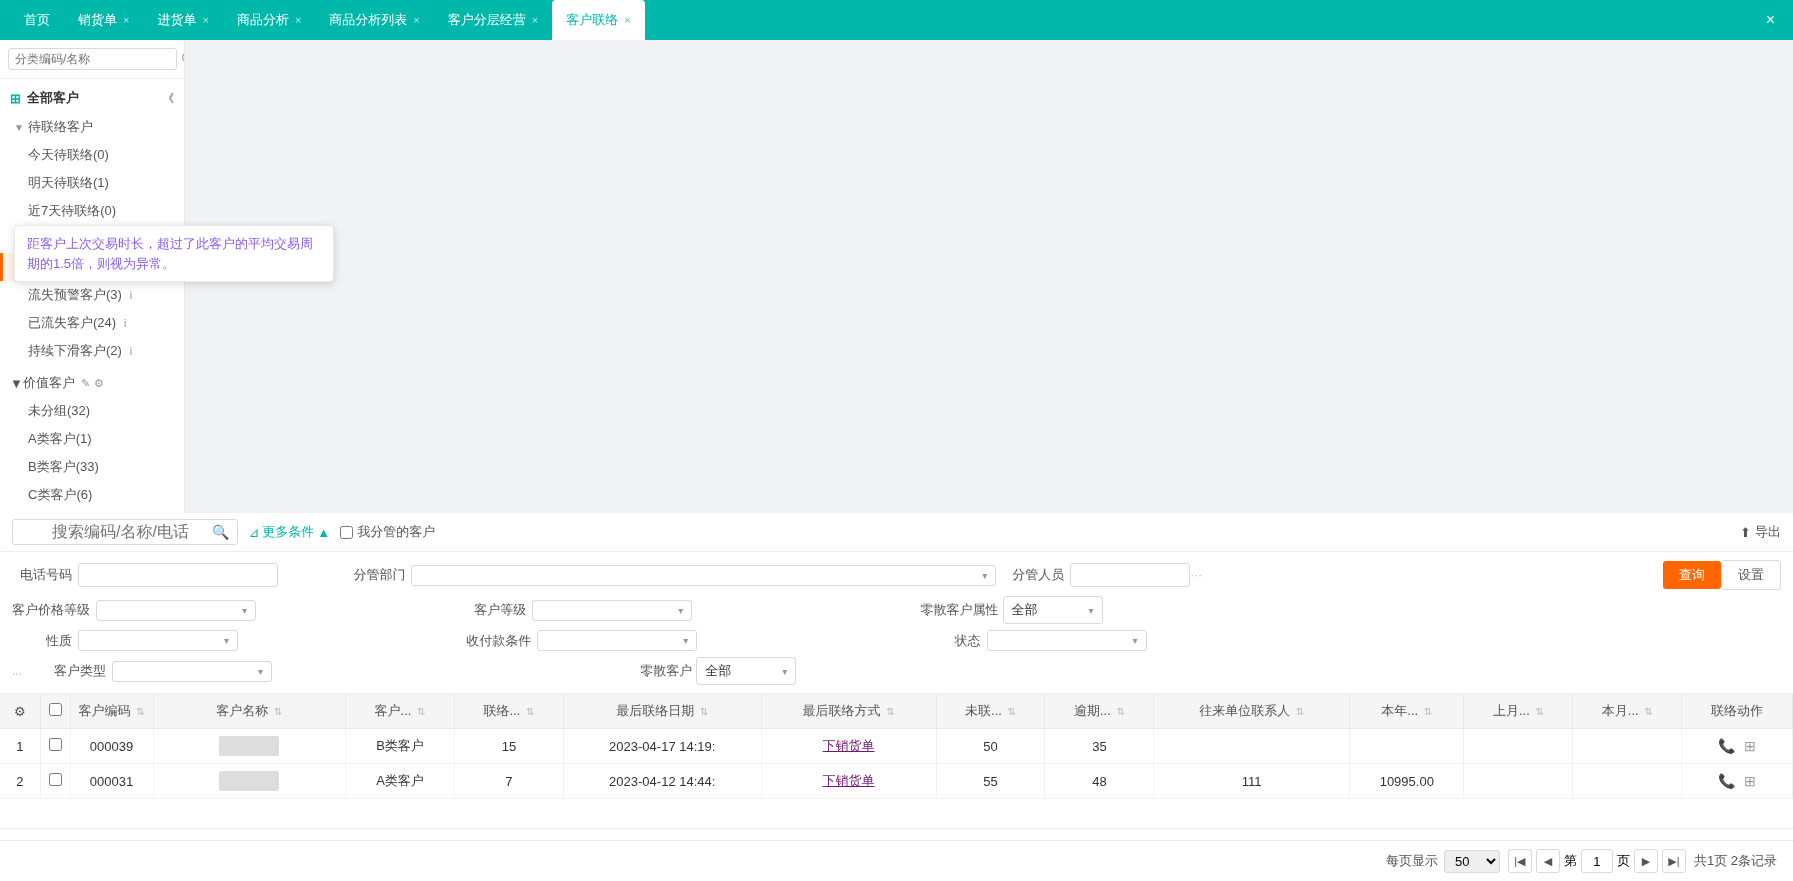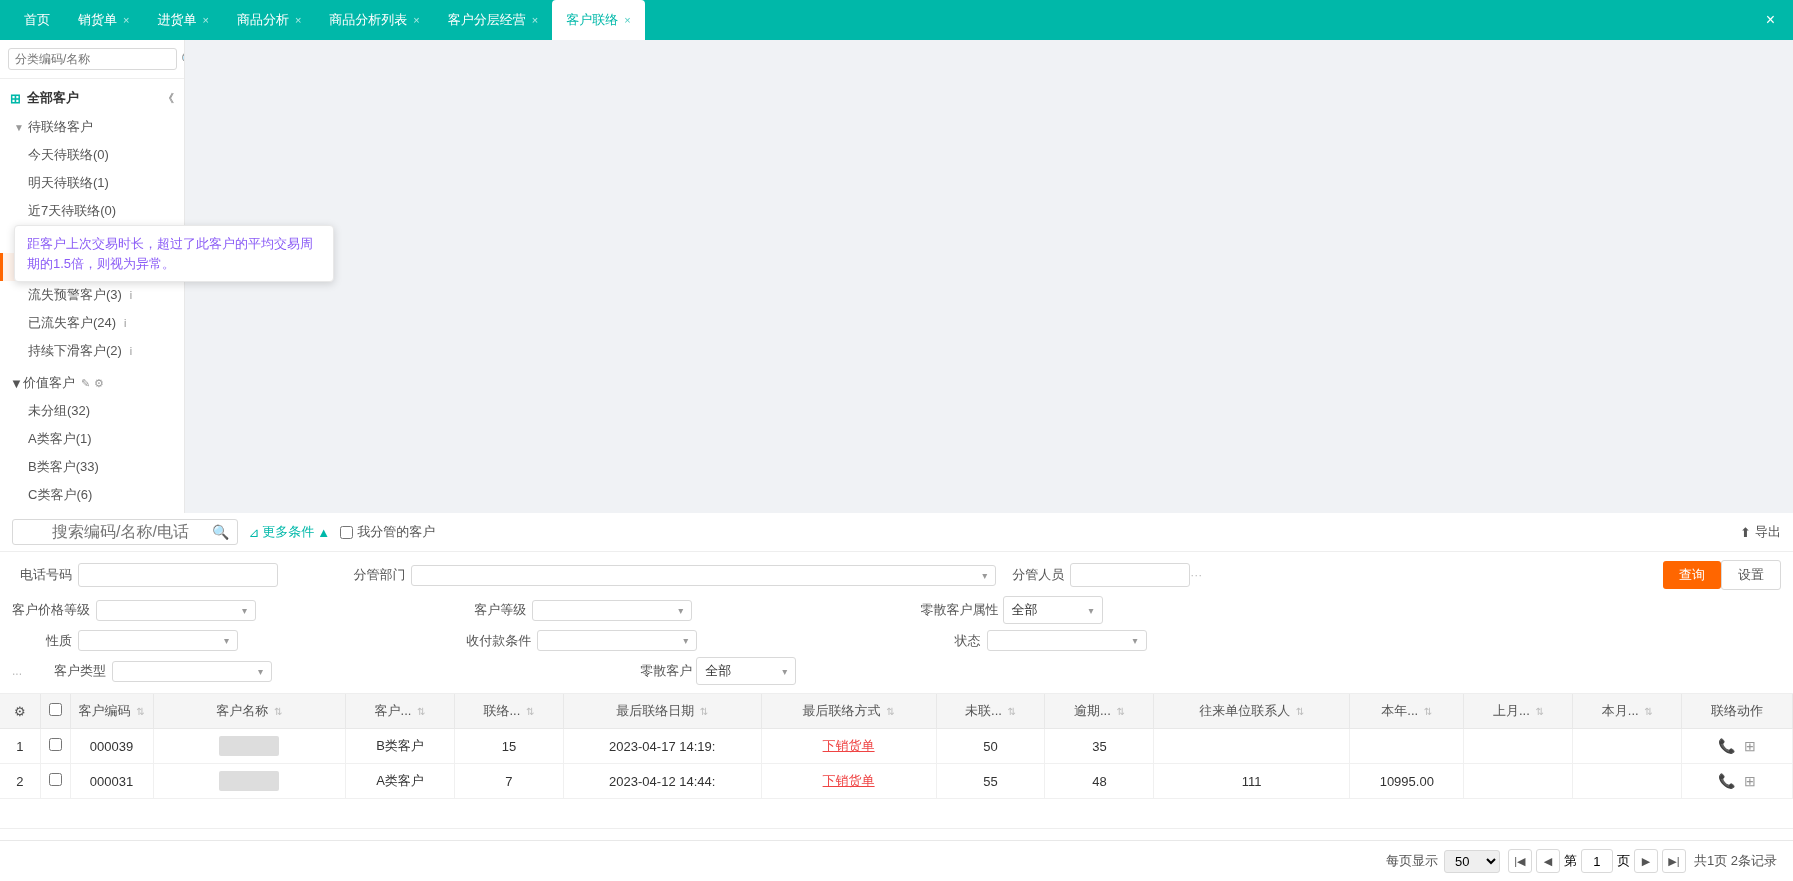--- a/index.html
+++ b/index.html
@@ -135,21 +135,21 @@
     .data-table th {
       padding: 8px 8px; border-bottom: 1px solid #e8e8e8; border-right: 1px solid #e8e8e8;
       color: #555; font-weight: normal; white-space: nowrap; text-align: center;
       position: sticky; top: 0; background: #f5f5f5; z-index: 1;
     }
     .data-table th .sort-icon { margin-left: 2px; color: #bbb; font-size: 10px; }
     .data-table td {
       padding: 7px 8px; border-bottom: 1px solid #f0f0f0; border-right: 1px solid #f0f0f0;
       color: #333; text-align: center; white-space: nowrap;
     }
-    .data-table .link-text { color: #ef4444; text-decoration: underline; cursor: pointer; }
+    .data-table .link-text { color: #701a75; text-decoration: underline; cursor: pointer; }
     .data-table .action-icons { display: flex; gap: 8px; justify-content: center; align-items: center; }
     .data-table .action-icon { color: #999; cursor: pointer; font-size: 14px; }
 
     
     .settings-cell { display: flex; align-items: center; gap: 8px; justify-content: center; }
 
     
     .bottom-bar {
       background: #fff; border-top: 1px solid #e8e8e8; padding: 8px 16px;
       display: flex; align-items: center; justify-content: flex-end; gap: 8px;

